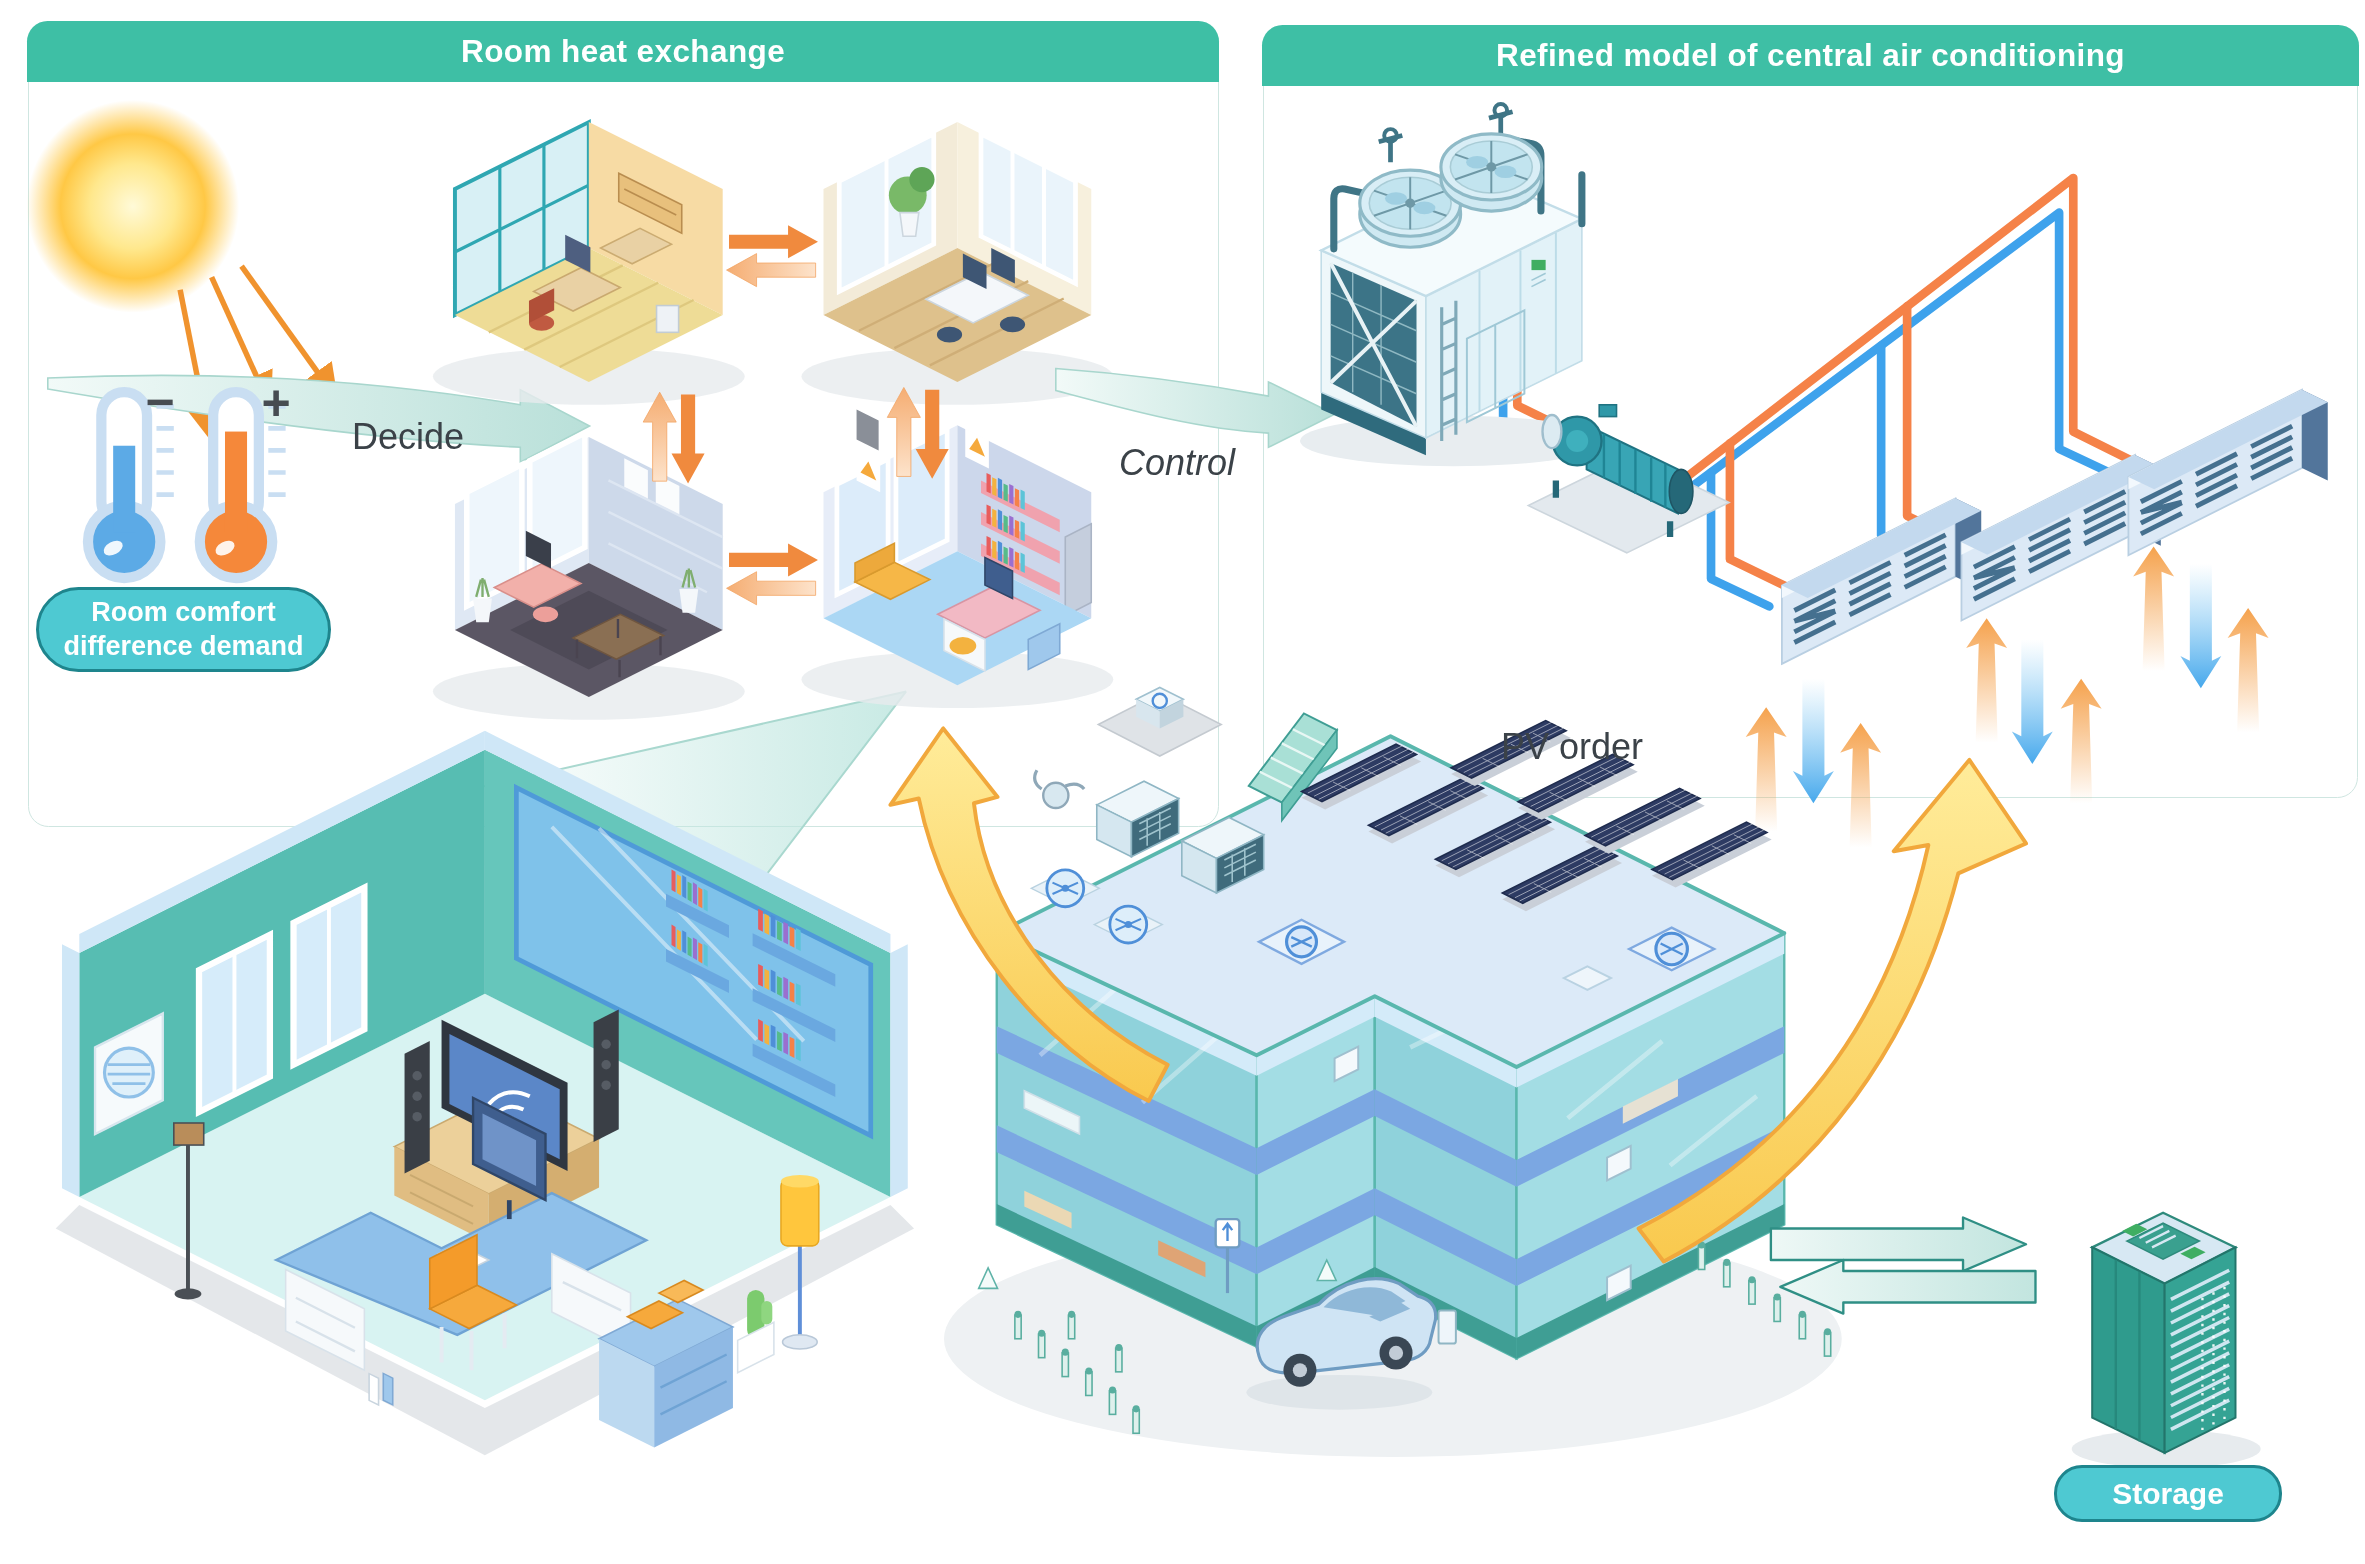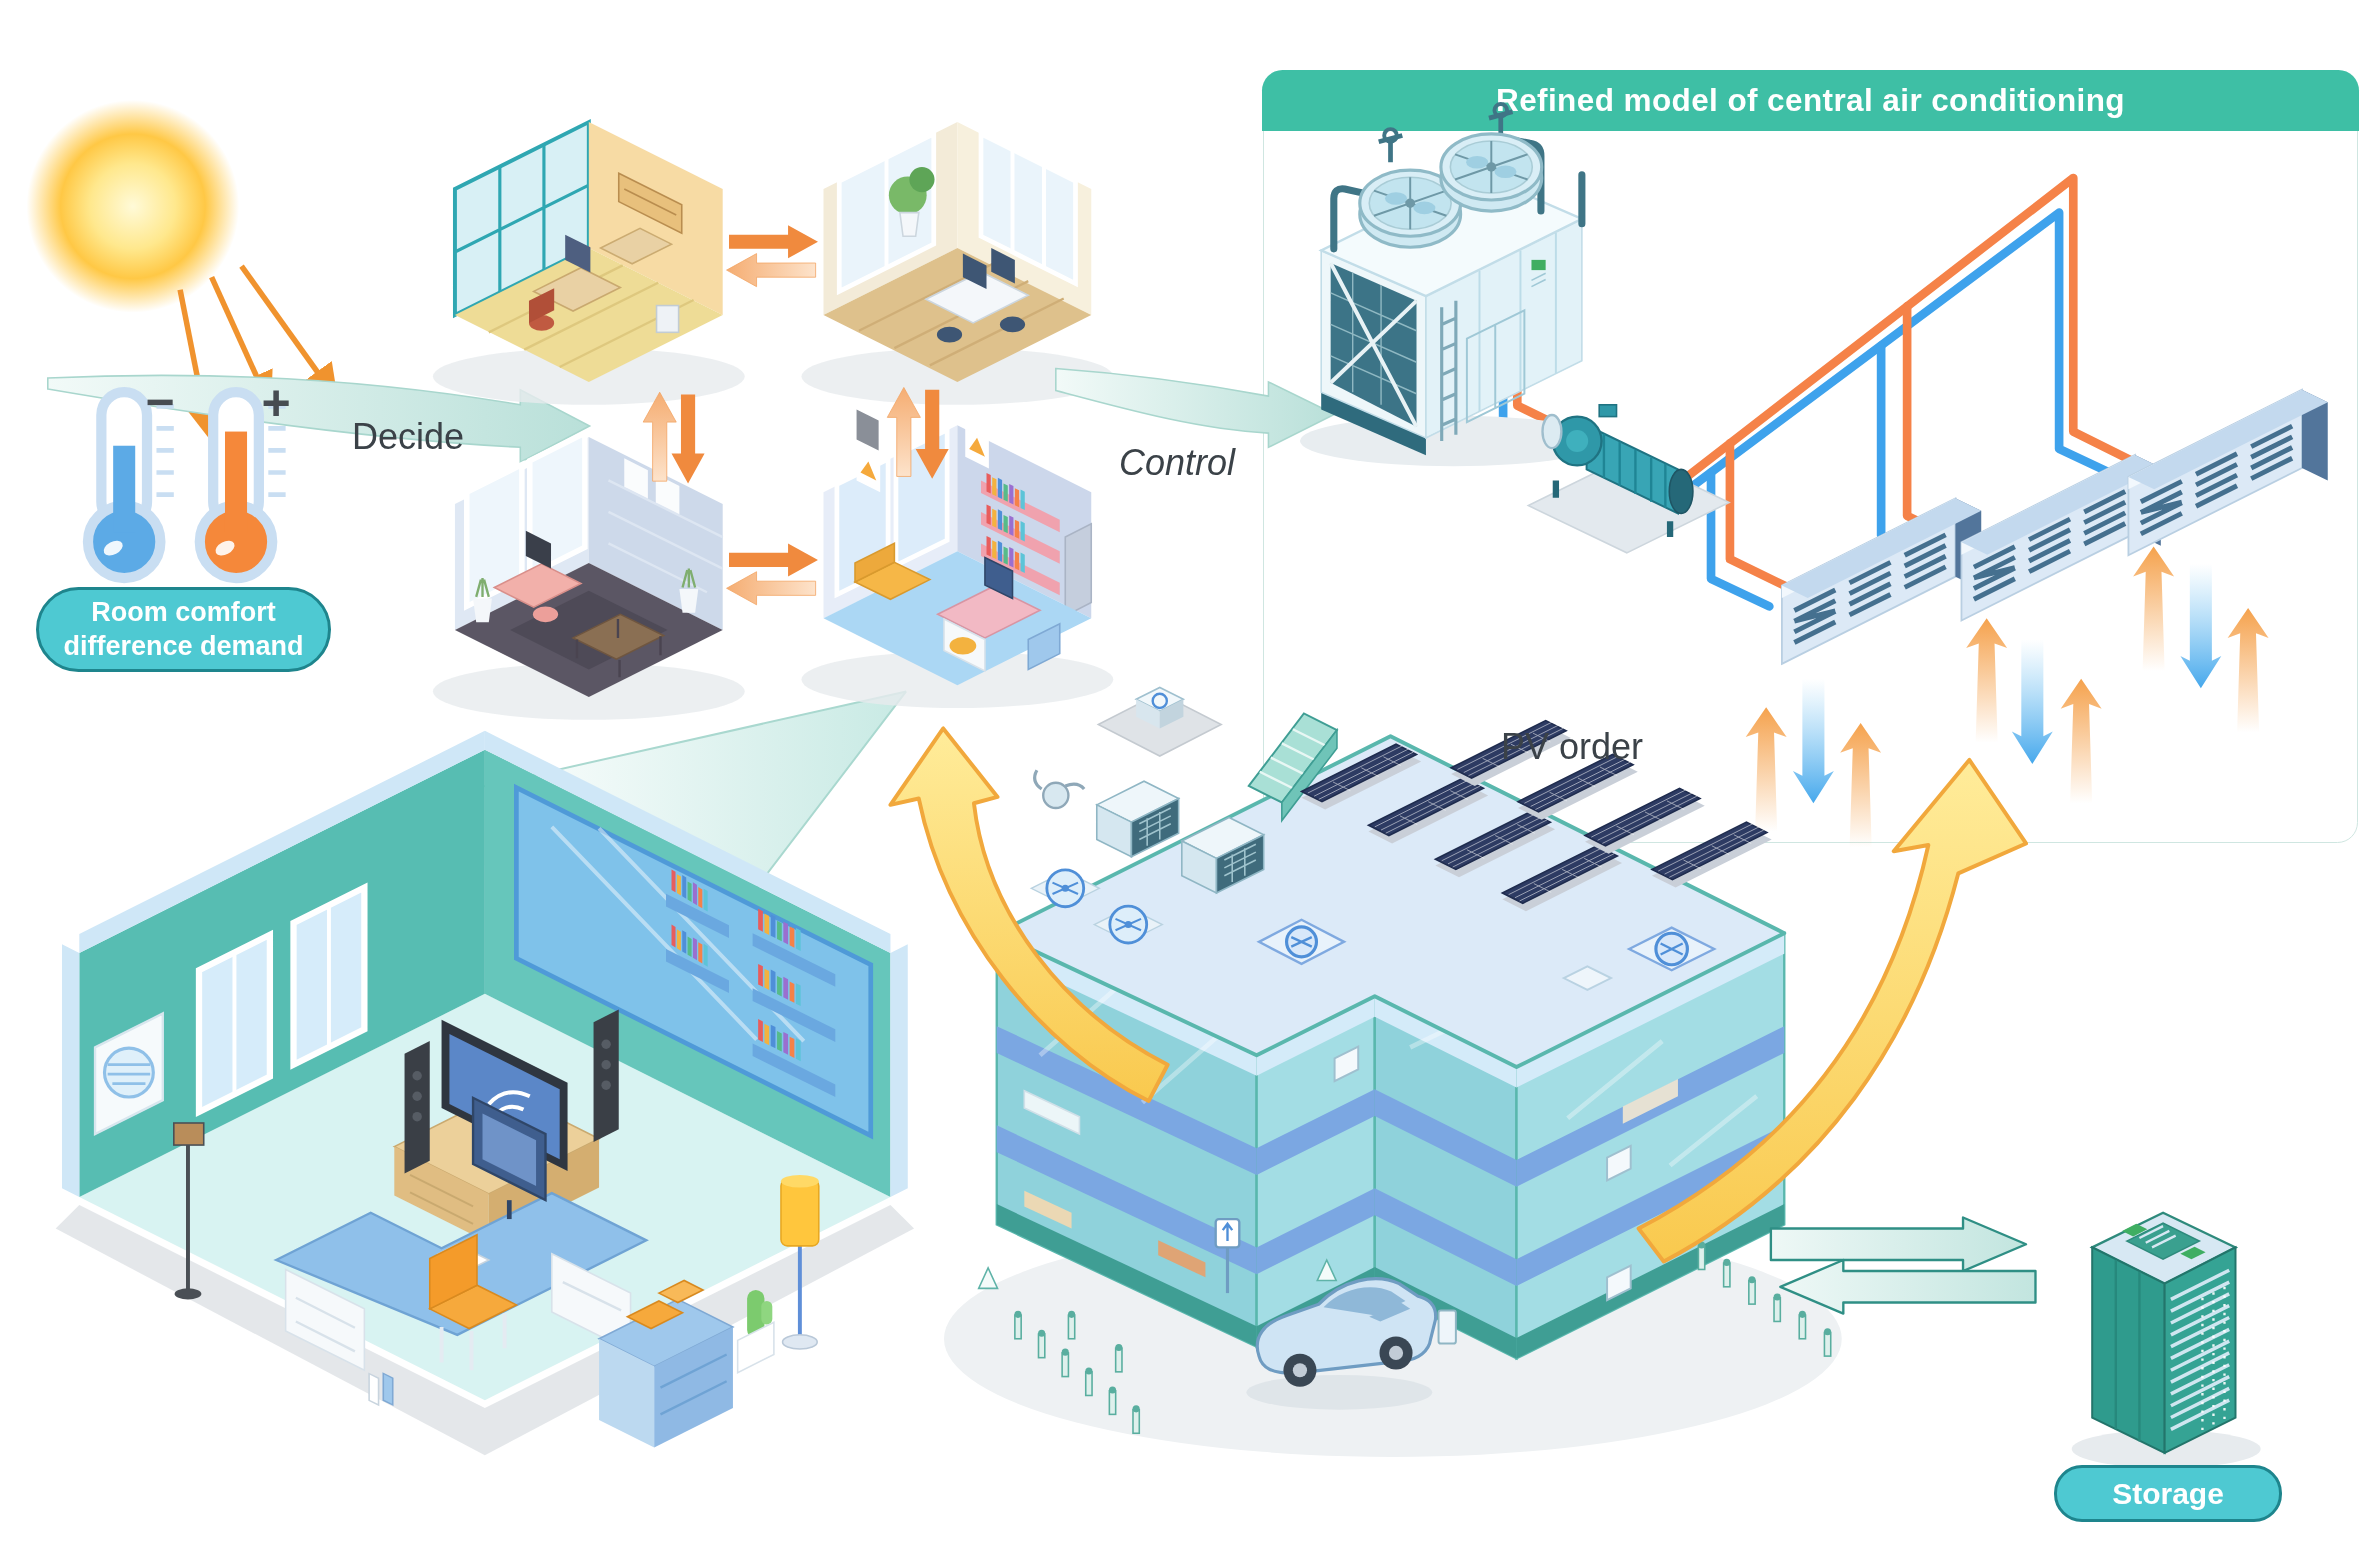--- a/index.html
+++ b/index.html
@@ -3,35 +3,40 @@
 <meta charset="utf-8">
 <style>
   html,body{margin:0;padding:0;background:#fff;}
   .canvas{position:relative;width:2366px;height:1564px;background:#ffffff;overflow:hidden;
           font-family:"Liberation Sans",sans-serif;}
   .panel{position:absolute;border:1.6px solid #cfe6e1;border-radius:20.5px;background:transparent;}
   .panel-header{position:absolute;left:-1.6px;top:-1.6px;right:-1.6px;height:61px;background:#3EBFA5;
           border-radius:20.5px 20.5px 0 0;display:flex;align-items:center;justify-content:center;
           color:#ffffff;font-size:31.5px;font-weight:bold;letter-spacing:0.4px;}
   #panel-left{left:27.6px;top:22px;width:1189px;height:803px;}
-  #panel-right{left:1263px;top:26px;width:1093px;height:770px;margin-top:45px;}
+  #panel-right{left:1263px;top:26px;width:1093px;height:770px;}
   svg.art{position:absolute;left:0;top:0;}
   .flow-label{position:absolute;color:#3b4248;font-size:36px;text-align:left;}
   .sign{position:absolute;color:#474c52;font-size:50px;font-weight:bold;text-align:center;line-height:1;}
   .pill{position:absolute;background:#4EC9D2;border:3.2px solid #1E858D;color:#fff;font-weight:bold;
         display:flex;align-items:center;justify-content:center;text-align:center;box-sizing:border-box;}
   #pill-comfort{left:36px;top:587px;width:295px;height:85px;border-radius:44px;font-size:27px;line-height:1.25;padding:8px 14px;}
   #pill-thermal{left:106px;top:1479px;width:630px;height:63px;border-radius:35px;font-size:31.5px;}
   #pill-storage{left:2054px;top:1465px;width:228px;height:57px;border-radius:28px;font-size:30px;}
 </style>
 </head>
 <body>
 
 <div class="canvas">
 
+  <div class="panel" id="panel-left">
+    <div class="panel-header">
+      <span>Room heat exchange</span>
+    </div>
+  </div>
   <div class="panel" id="panel-right">
     <div class="panel-header">
       <span>Refined model of central air conditioning</span>
     </div>
   </div>
 
   <svg class="art" width="2366" height="1564" viewBox="0 0 3003 1986">
     <defs>
       <radialGradient id="gSun">
         <stop offset="0%" stop-color="#fffad8"></stop>

